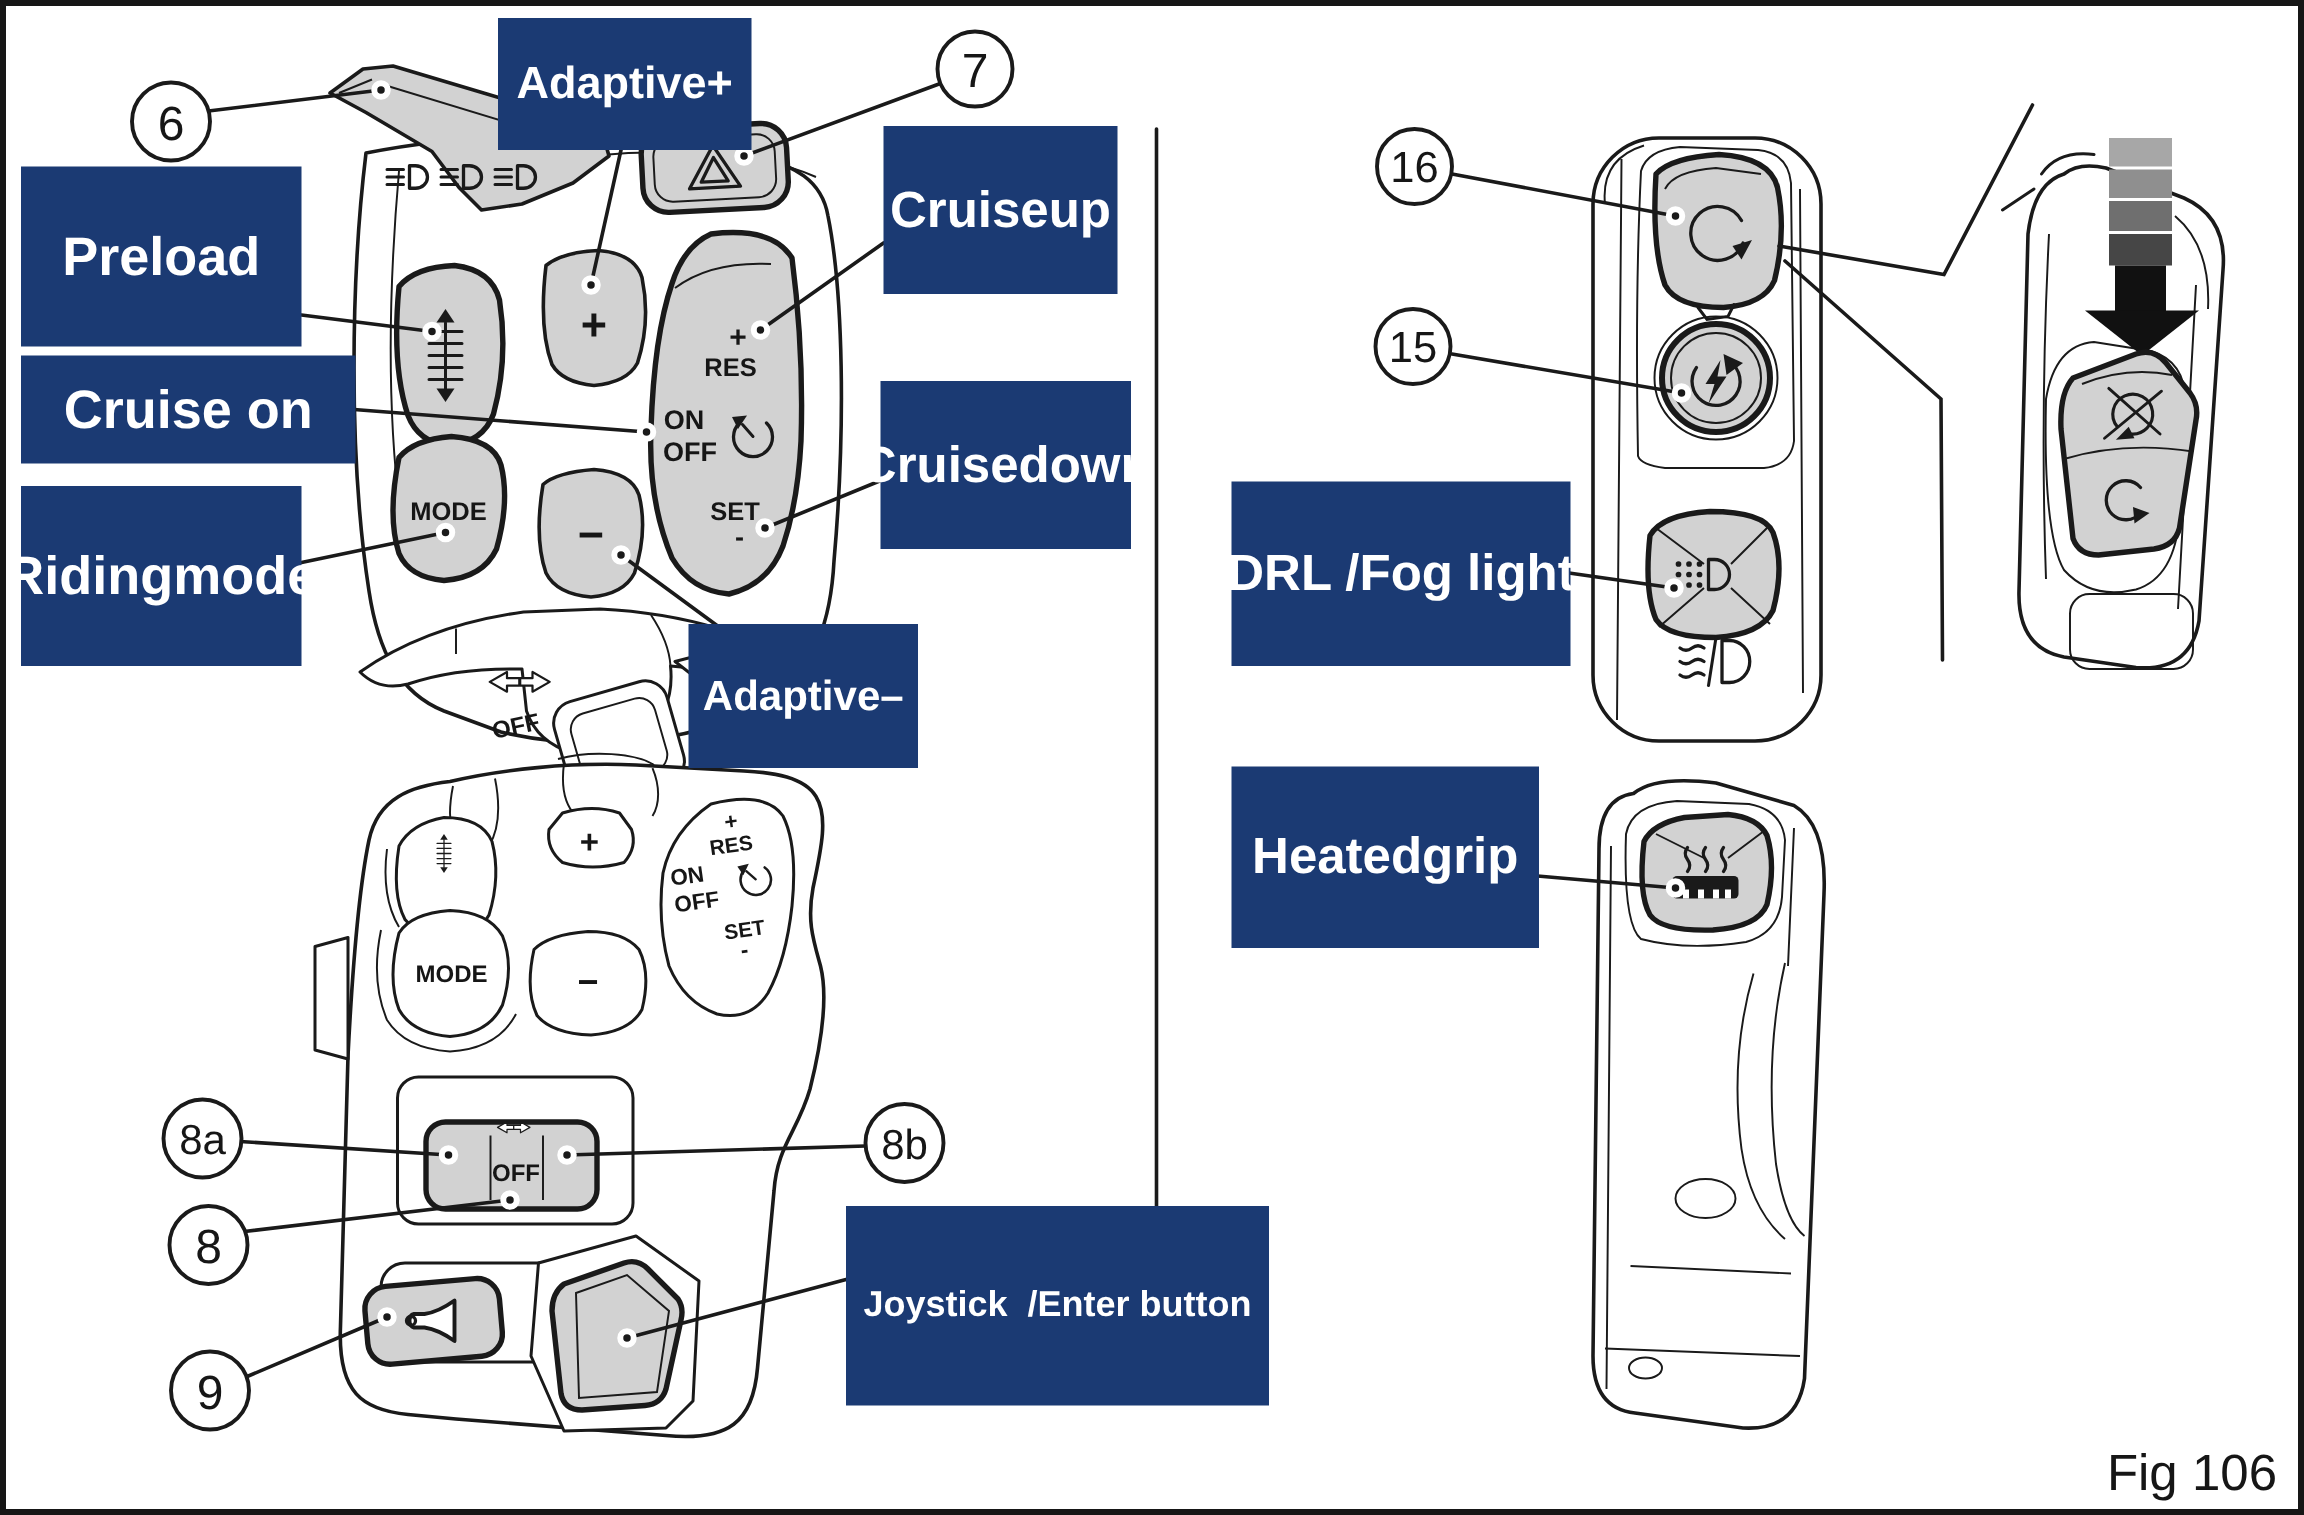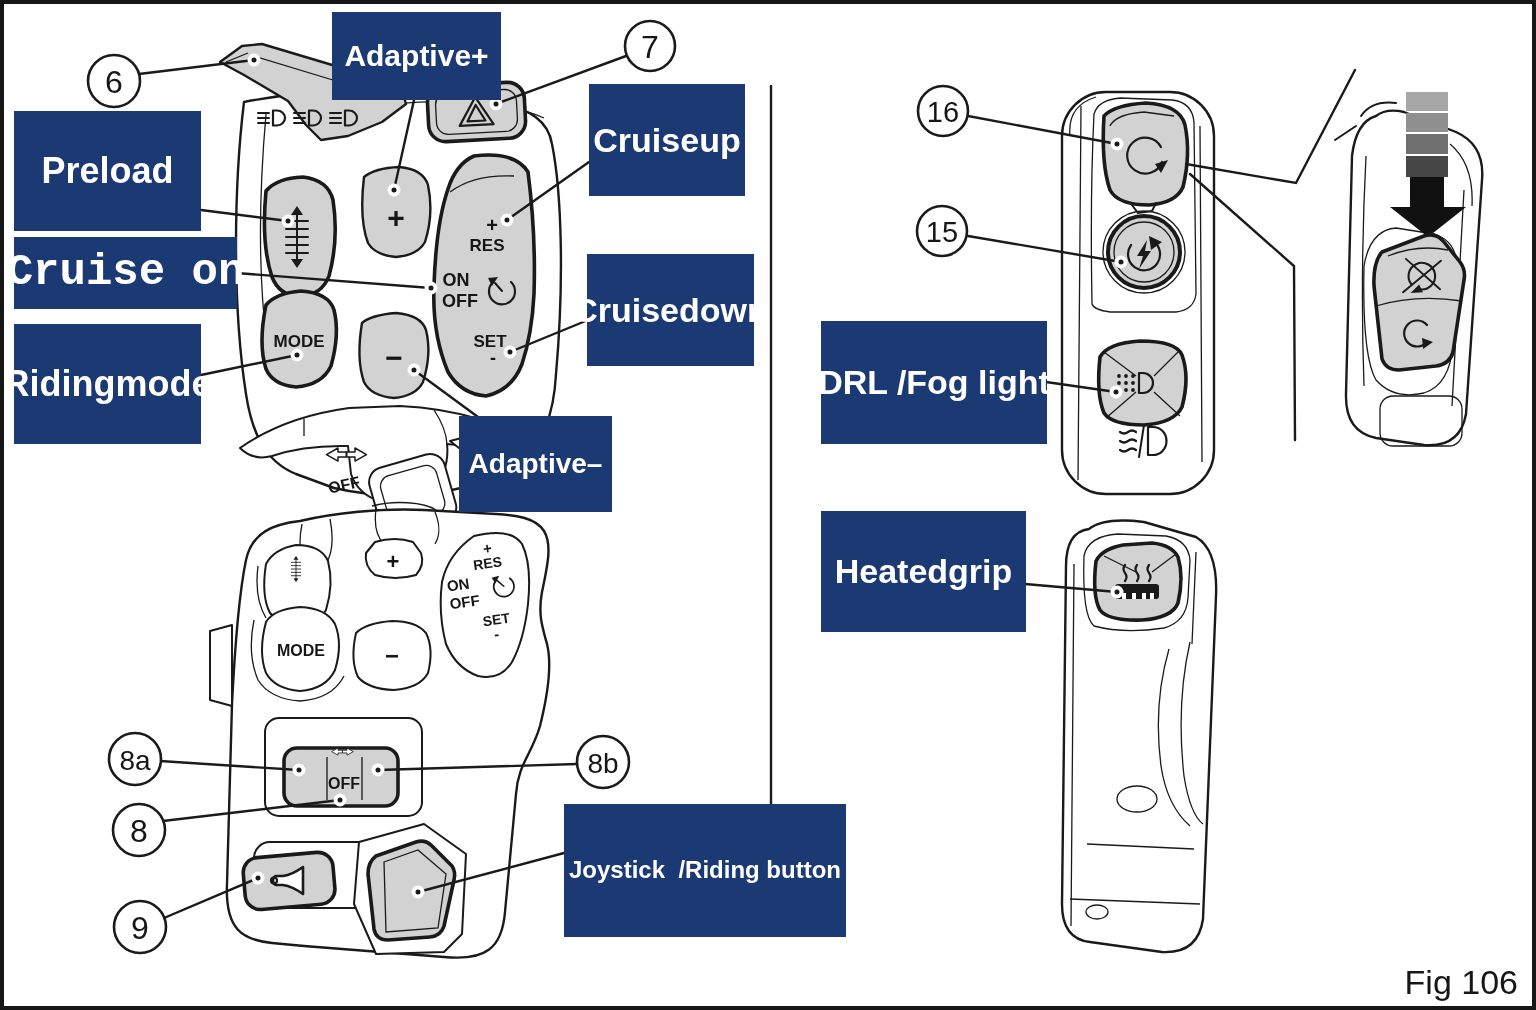--- a/index.html
+++ b/index.html
@@ -412,38 +412,38 @@
   <span>Adaptive</span>
   <span>+</span>
 </div>
 <div class="cl" style="left:585px;top:80px;width:156px;height:112px;font-size:34px;">
   <span>Cruise</span>
   <span>up</span>
 </div>
 <div class="cl" style="left:10px;top:107px;width:187px;height:120px;font-size:36px;justify-content:center;">
   <span>Preload</span>
 </div>
-<div class="cl" style="left:10px;top:233px;width:223px;height:72px;font-size:44px;font-family:Liberation Mono, monospace;">
+<div class="cl" style="left:10px;top:233px;width:223px;height:72px;font-size:36px;">
   <span>Cruise on</span>
 </div>
 <div class="cl" style="left:10px;top:320px;width:187px;height:120px;font-size:36px;">
   <span>Riding</span>
   <span>mode</span>
 </div>
 <div class="cl" style="left:583px;top:250px;width:167px;height:112px;font-size:34px;">
   <span>Cruise</span>
   <span>down</span>
 </div>
 <div class="cl" style="left:455px;top:412px;width:153px;height:96px;font-size:28px;">
   <span>Adaptive</span>
   <span>–</span>
 </div>
 <div class="cl" style="left:560px;top:800px;width:282px;height:133px;font-size:24px;">
   <span>Joystick  /</span>
-  <span>Riding button</span>
+  <span>Enter button</span>
 </div>
 <div class="cl" style="left:817px;top:317px;width:226px;height:123px;font-size:34px;">
   <span>DRL /</span>
   <span>Fog light</span>
 </div>
 <div class="cl" style="left:817px;top:507px;width:205px;height:121px;font-size:34px;">
   <span>Heated</span>
   <span>grip</span>
 </div>
 

